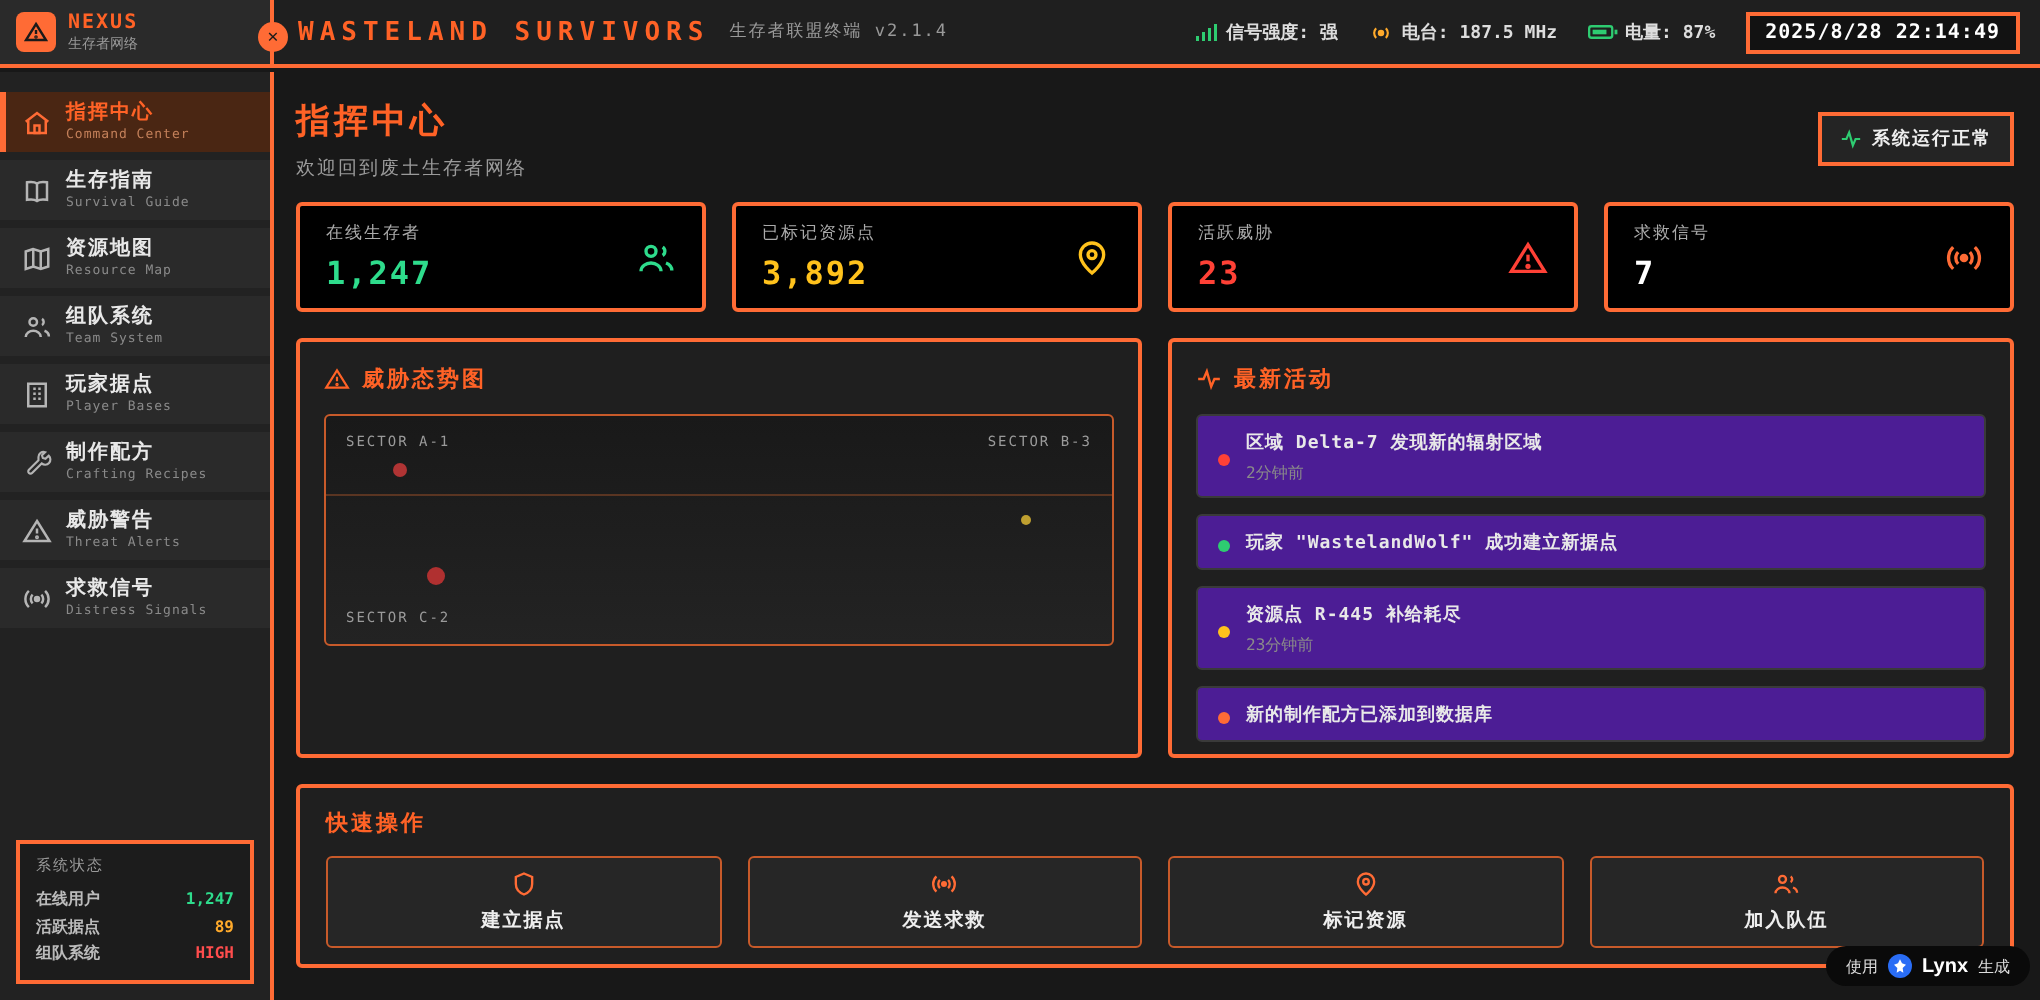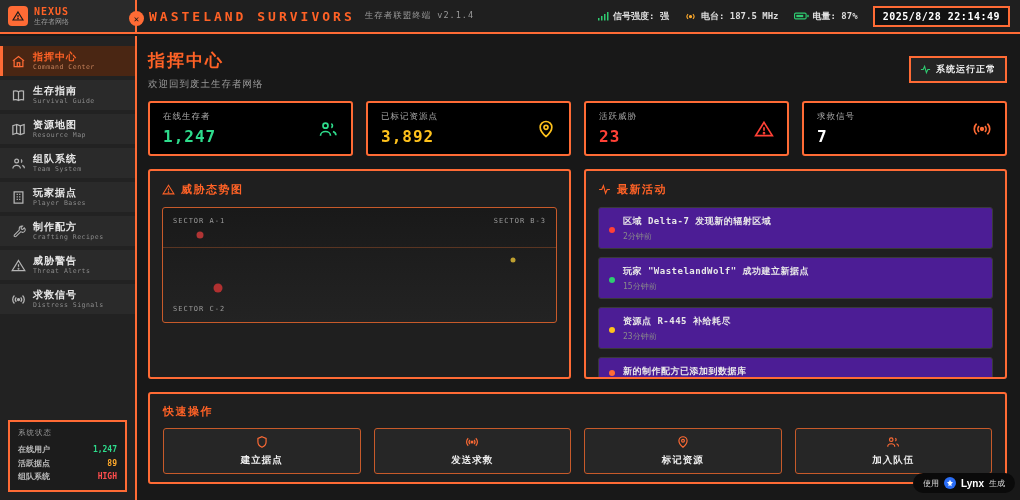--- a/index.html
+++ b/index.html
@@ -389,21 +389,20 @@
         <span class="act-dot ad-red"></span>
         <div>
           <div class="act-text">区域 Delta-7 发现新的辐射区域</div>
           <div class="act-time">2分钟前</div>
         </div>
       </div>
       <div class="act-item">
         <span class="act-dot ad-green"></span>
         <div>
           <div class="act-text">玩家 "WastelandWolf" 成功建立新据点</div>
-          <div class="act-time">15分钟前</div>
         </div>
       </div>
       <div class="act-item">
         <span class="act-dot ad-yellow"></span>
         <div>
           <div class="act-text">资源点 R-445 补给耗尽</div>
           <div class="act-time">23分钟前</div>
         </div>
       </div>
       <div class="act-item">

